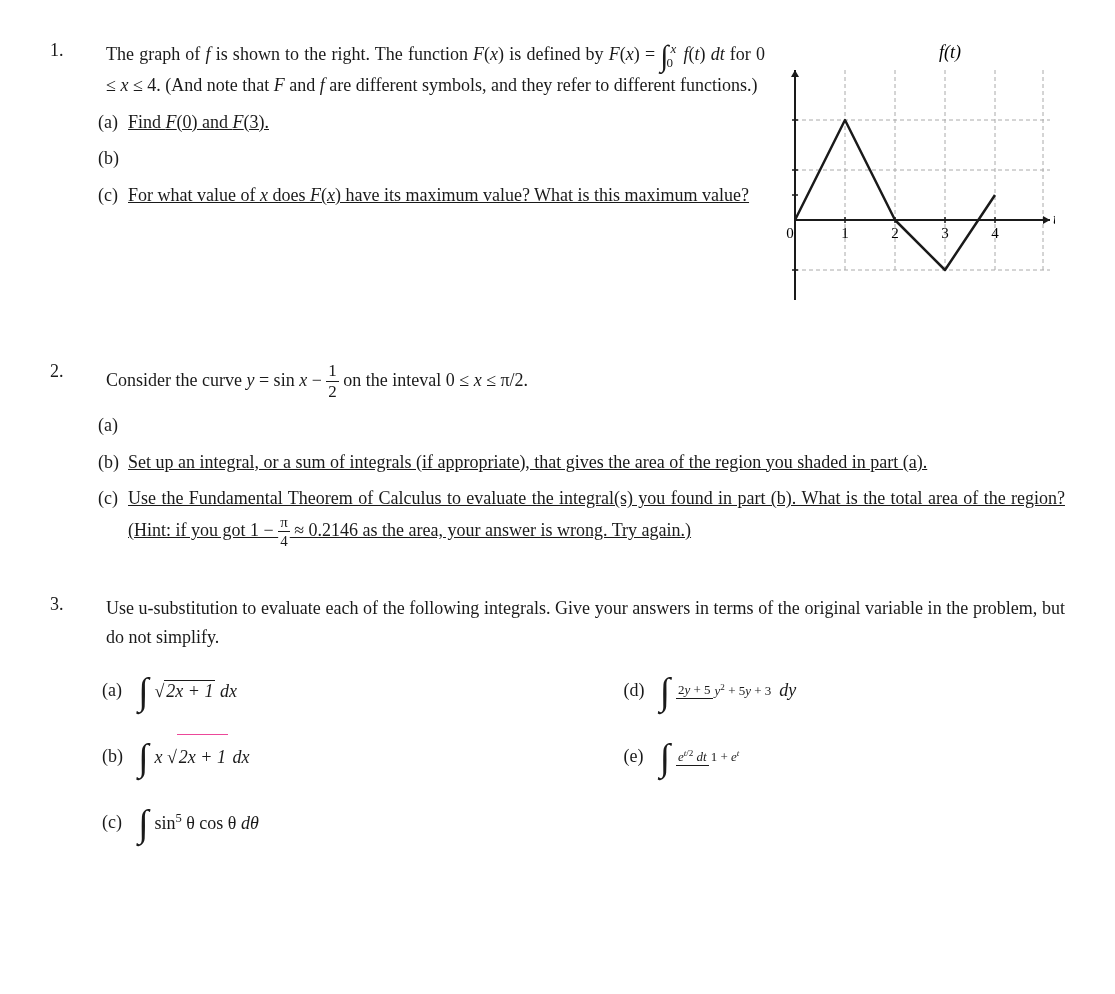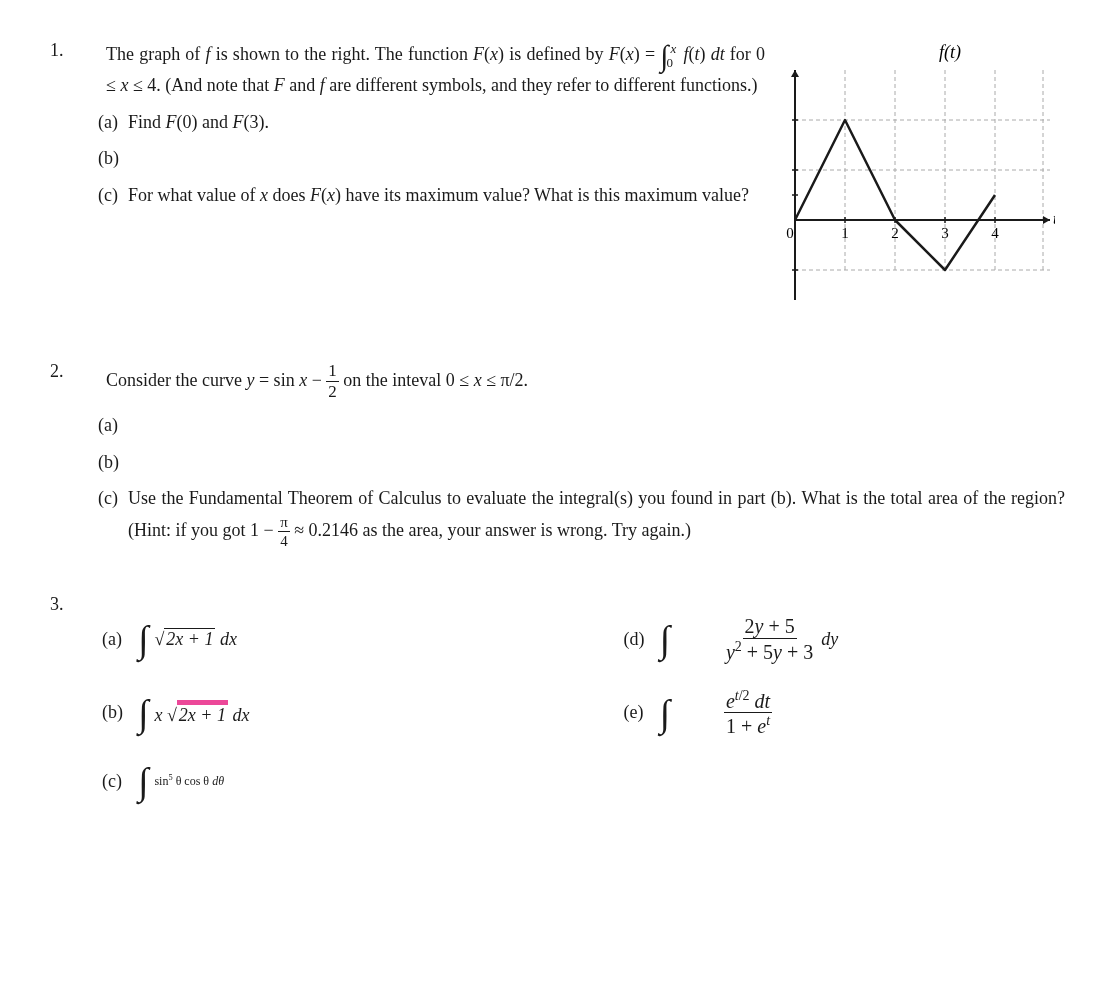--- a/index.html
+++ b/index.html
@@ -65,20 +65,21 @@
       line-height: 1.6;
     }
     .subpart-label {
       min-width: 30px;
       font-size: 18px;
     }
     .subpart-text {
       font-size: 18px;
       line-height: 1.6;
       text-align: justify;
+      text-decoration: underline;
     }
 
     
     .math {
       font-style: italic;
     }
 
     
     .integral-exercises {
       display: grid;
@@ -96,26 +97,25 @@
     .big-int {
       font-size: 38px;
       font-style: normal;
       line-height: 1;
       display: inline-block;
       vertical-align: middle;
     }
 
     .fraction {
       display: inline-flex;
-      flex-direction: column;
+      flex-direction: row;
       align-items: center;
       vertical-align: middle;
-      font-size: 20px;
+      font-size: 13px;
       line-height: 1.2;
-      margin-left: 48px;
     }
     .fraction-num {
       border-bottom: 1px solid #1a1a1a;
       padding: 0 2px;
       text-align: center;
     }
     .fraction-den {
       padding: 0 2px;
       text-align: right;
     }
@@ -238,20 +238,24 @@
               <span style="border-bottom:1px solid #1a1a1a; padding: 0 2px;">1</span>
               <span style="padding:0 2px;">2</span>
             </span> on the inteval 0 ≤ <span class="math">x</span> ≤ π/2.
         </p>
         <div class="subparts">
           <div class="subpart">
             <span class="subpart-label">(a)</span>
           </div>
           <div class="subpart">
             <span class="subpart-label">(b)</span>
+            <span class="subpart-text">
+              Set up an integral, or a sum of integrals (if appropriate), that gives the area of the region
+              you shaded in part (a).
+            </span>
           </div>
           <div class="subpart">
             <span class="subpart-label">(c)</span>
             <span class="subpart-text">
               Use the Fundamental Theorem of Calculus to evaluate the integral(s) you found in part
               (b). What is the total area of the region? (Hint: if you got 1 − <span style="display:inline-flex; flex-direction:column; align-items:center; vertical-align:middle; font-size:15px; line-height:1.2;">
                   <span style="border-bottom:1px solid #1a1a1a; padding:0 2px;">π</span>
                   <span style="padding:0 2px;">4</span>
                 </span> ≈ 0.2146 as the area,
               your answer is wrong. Try again.)
@@ -259,20 +263,24 @@
           </div>
         </div>
       </div>
     </div>
   </div>
 
   <div class="problem">
     <div style="display:flex; align-items:flex-start;">
       <span class="problem-number">3.</span>
       <div class="problem-content">
+        <p class="problem-text">
+          Use u-substitution to evaluate each of the following integrals. Give your answers in terms of the
+          original variable in the problem, but do not simplify.
+        </p>
 
         <div class="integral-exercises">
 
           <div class="integral-item">
             <span class="subpart-label">(a)</span>
             <span class="big-int">∫</span>
             <span style="font-size:18px;">
               <span style="position:relative; display:inline-block;">
                 √<span style="display:inline-block; border-top:1px solid #1a1a1a; padding:0 2px; font-style:italic;">2<span class="math">x</span> + 1</span>
               </span>
@@ -289,39 +297,39 @@
             </div>
             <span class="math"> dy</span>
           </div>
 
           <div class="integral-item">
             <span class="subpart-label">(b)</span>
             <span class="big-int">∫</span>
             <span style="font-size:18px;">
               <span class="math">x</span>
               <span style="position:relative; display:inline-block;">
-                √<span style="display:inline-block; border-top:5px solid #ec4899; padding:0 2px; font-style:italic;">2<span class="math">x</span> + 1</span>
+                √<span style="display:inline-block; border-top:1px solid #ec4899; padding:12px 2px; font-style:italic;">2<span class="math">x</span> + 1</span>
               </span>
               <span class="math"> dx</span>
             </span>
           </div>
 
           <div class="integral-item">
             <span class="subpart-label">(e)</span>
             <span class="big-int">∫</span>
             <div class="fraction">
               <span class="fraction-num"><span class="math">e</span><sup><span class="math">t</span>/2</sup> <span class="math">dt</span></span>
               <span class="fraction-den">1 + <span class="math">e</span><sup><span class="math">t</span></sup></span>
             </div>
           </div>
 
           <div class="integral-item">
             <span class="subpart-label">(c)</span>
             <span class="big-int">∫</span>
-            <span style="font-size:12px;">
+            <span style="font-size:18px;">
               sin<sup>5</sup> θ cos θ <span class="math">dθ</span>
             </span>
           </div>
 
         </div>
       </div>
     </div>
   </div>
 
 </div>

